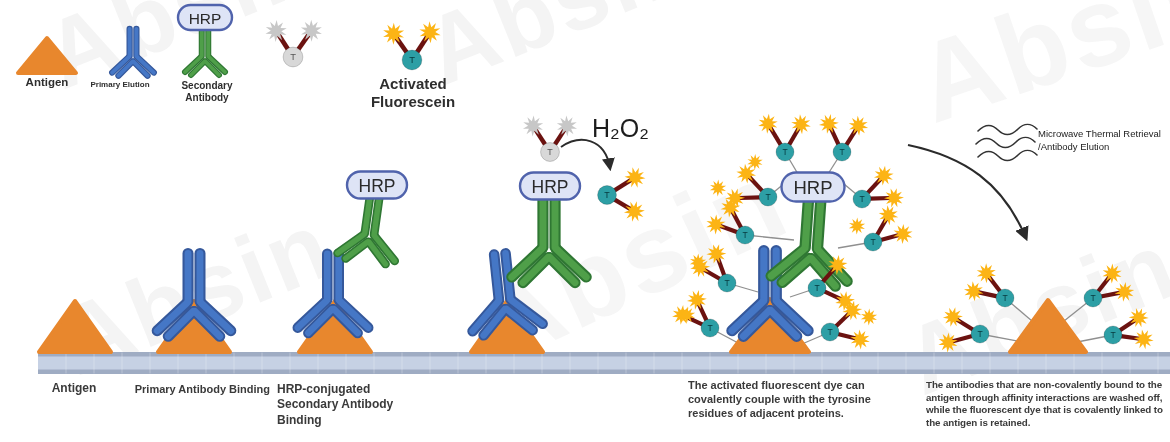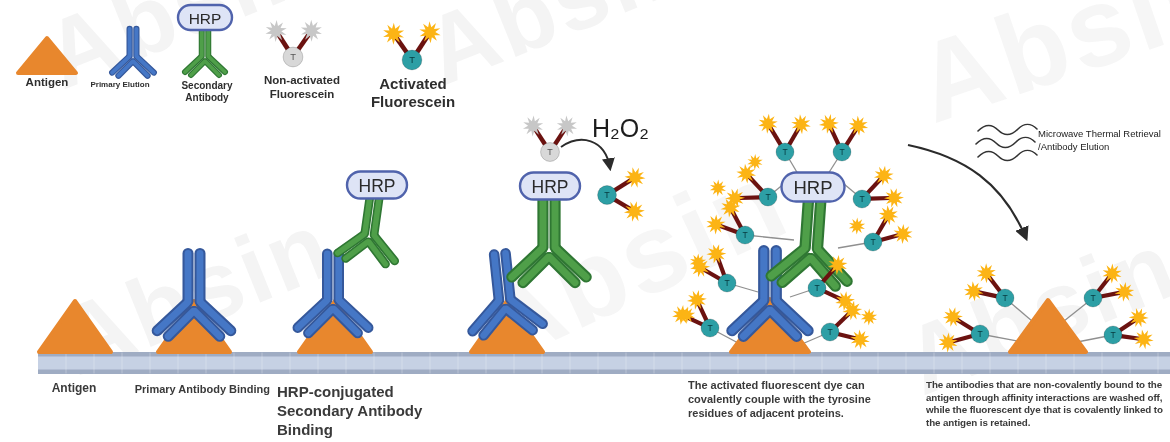--- a/index.html
+++ b/index.html
@@ -12,21 +12,21 @@
   svg text{font-family:"Liberation Sans",sans-serif;}
   .lbl{position:absolute;color:#2e2e2e;font-weight:bold;text-align:center;line-height:1.2;white-space:pre-line;}
   .lbl.l1{left:12px;top:76px;width:70px;font-size:11.5px;}
   .lbl.l2{left:76px;top:80px;width:88px;font-size:8px;}
   .lbl.l3{left:161px;top:80px;width:92px;font-size:10px;}
   .lbl.l4{left:251px;top:74px;width:102px;font-size:11.5px;}
   .lbl.l5{left:352px;top:75px;width:122px;font-size:15px;}
   .caption{position:absolute;color:#3a3a3a;font-weight:bold;line-height:1.28;}
   .caption.c1{left:38px;top:381px;width:72px;font-size:12px;text-align:center;}
   .caption.c2{left:110px;top:382px;width:160px;font-size:11px;text-align:right;}
-  .caption.c3{left:277px;top:382px;width:155px;font-size:15px;text-align:left;}
+  .caption.c3{left:277px;top:382px;width:155px;font-size:12px;text-align:left;}
   .caption.c4{left:460px;top:380px;width:182px;font-size:10.5px;text-align:left;}
   .caption.c5{left:688px;top:378px;width:212px;font-size:11px;text-align:left;}
   .caption.c6{left:926px;top:379px;width:248px;font-size:9.8px;text-align:left;letter-spacing:-0.1px;}
   .h2o2{position:absolute;left:592px;top:114px;font-size:25px;color:#1d1d1d;}
   .microwave{position:absolute;left:1038px;top:127px;width:140px;font-size:9.5px;
              color:#222;line-height:1.4;white-space:pre-line;}
 </style>
 </head>
 <body>
 
@@ -425,22 +425,20 @@
     </g>
 
     <path d="M908 145 C965 157 1003 183 1026 238" fill="none" stroke="#2b2b2b" stroke-width="2.2" marker-end="url(#ah)"></path>
 
     <path d="M561 147 C580 134 605 138 610 168" fill="none" stroke="#2b2b2b" stroke-width="2" marker-end="url(#ah)"></path>
   </svg>
 
   <div class="lbl l1">Antigen</div>
   <div class="lbl l2">Primary Elution</div>
   <div class="lbl l3">Secondary Antibody</div>
-  <div class="lbl l4">Non-activated
-Fluorescein</div>
   <div class="lbl l5">Activated Fluorescein</div>
 
   <div class="h2o2">H₂O₂</div>
   <div class="microwave">Microwave Thermal Retrieval
 /Antibody Elution</div>
 
   <div class="caption c1">Antigen</div>
   <div class="caption c2">Primary Antibody Binding</div>
   <div class="caption c3">HRP-conjugated Secondary Antibody Binding</div>
   <div class="caption c5">The activated fluorescent dye can covalently couple with the tyrosine residues of adjacent proteins.</div>

